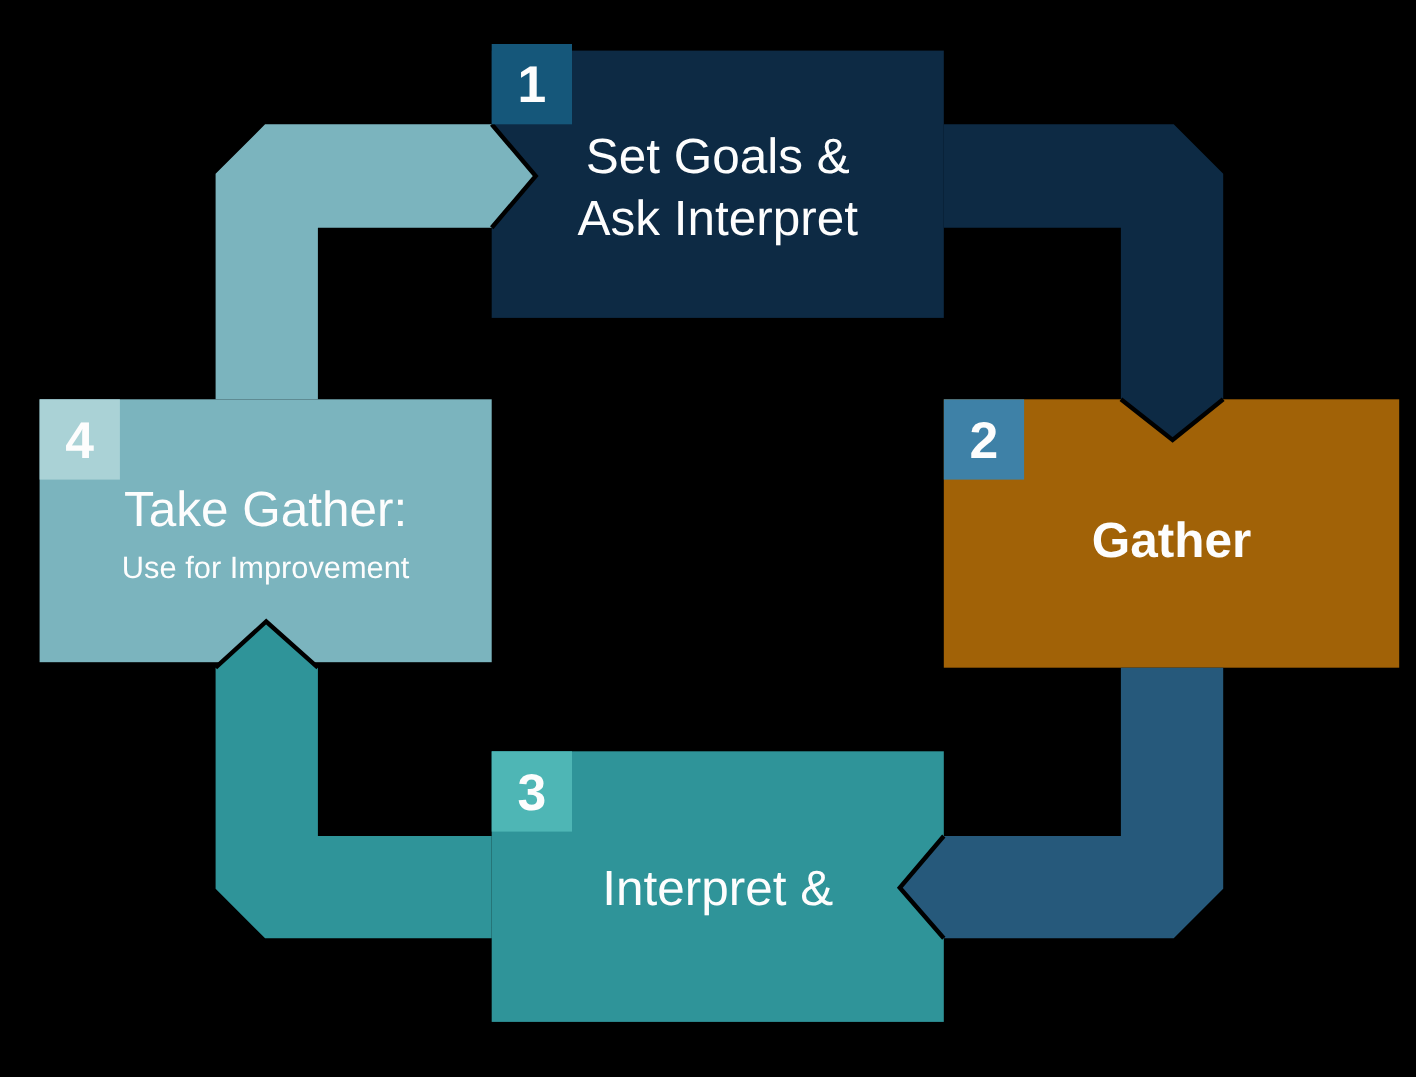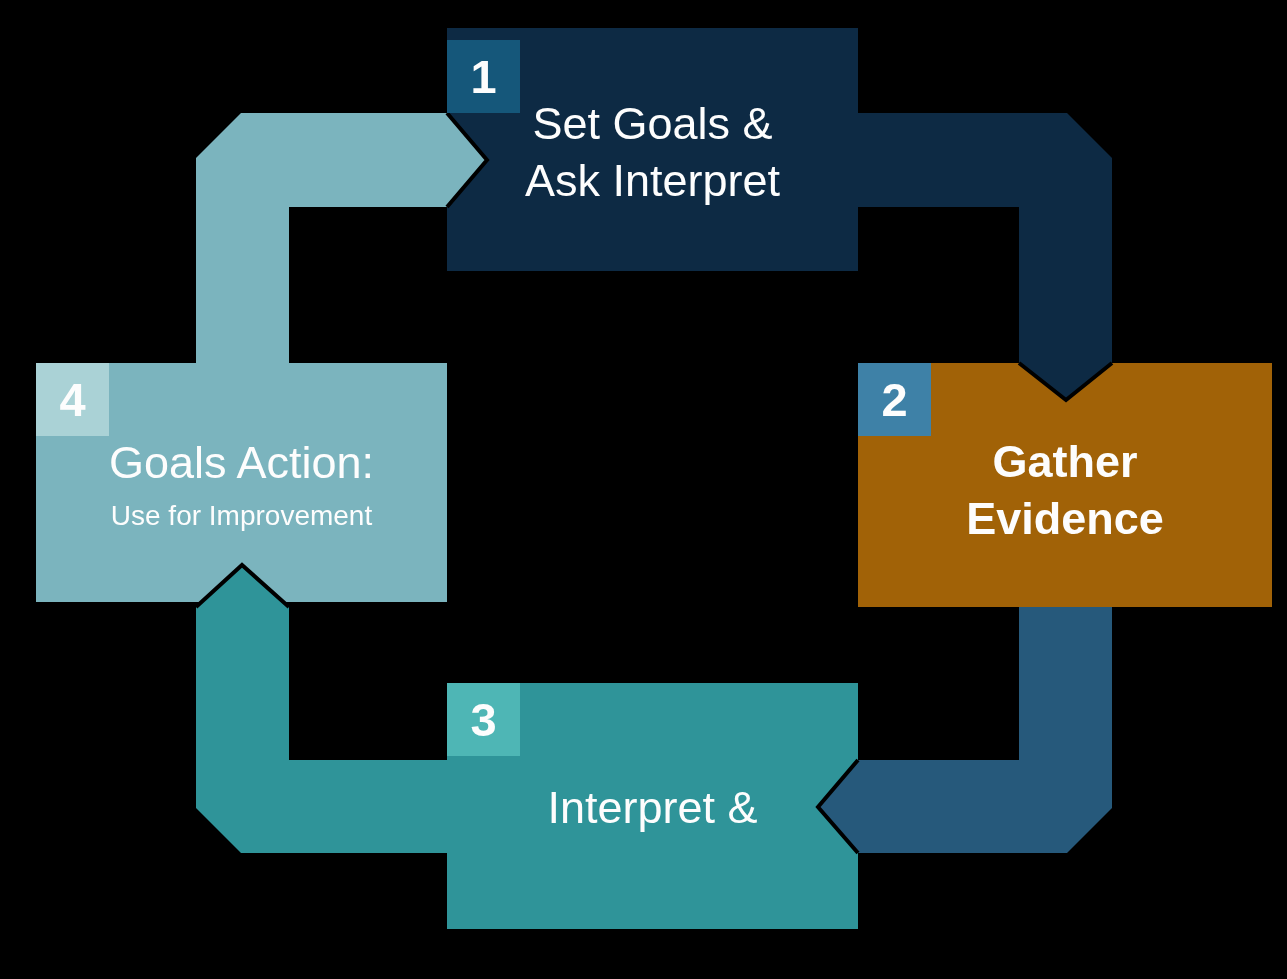--- a/index.html
+++ b/index.html
@@ -39,21 +39,21 @@
     width: 73px;
     height: 73px;
     display: flex;
     align-items: center;
     justify-content: center;
     font-size: 47px;
     font-weight: bold;
     color: #fdfdfd;
     z-index: 3;
   }
-  #box1 { left: 447px; top: 28px;  width: 411px; height: 243px; padding-top: 4px; box-sizing: border-box; }
+  #box1 { left: 447px; top: 46px;  width: 411px; height: 243px; padding-top: 4px; box-sizing: border-box; }
   #box2 { left: 858px; top: 363px; width: 414px; height: 244px; padding-top: 10px; box-sizing: border-box; }
   #box3 { left: 447px; top: 683px; width: 411px; height: 246px; padding-top: 2px; box-sizing: border-box; }
   #box4 { left: 36px;  top: 363px; width: 411px; height: 239px; padding-top: 10px; box-sizing: border-box; }
   #badge1 { left: 447px; top: 40px; }
   #badge2 { left: 858px; top: 363px; }
   #badge3 { left: 447px; top: 683px; }
   #badge4 { left: 36px;  top: 363px; }
   .arrows-layer {
     position: absolute;
     left: 0;
@@ -67,29 +67,28 @@
 
 <div class="canvas" style="background-color: rgb(0, 0, 0);">
 
   <div class="box" id="box1" style="background-color: rgb(13, 42, 68);">
     <div class="line">Set Goals &amp;</div>
     <div class="line">Ask Interpret</div>
   </div>
 
   <div class="box" id="box2" style="background-color: #a16207; font-weight: bold;">
     <div class="line">Gather</div>
-    <div class="line">Evidence</div>
   </div>
 
   <div class="box" id="box3" style="background-color: rgb(47, 148, 153);">
     <div class="line">Interpret &amp;</div>
   </div>
 
   <div class="box" id="box4" style="background-color: rgb(123, 180, 190);">
-    <div class="line">Goals Action:</div>
+    <div class="line">Take Gather:</div>
     <div class="line line-small">Use for Improvement</div>
   </div>
 
   <svg class="arrows-layer" width="1287" height="979" viewBox="0 0 1287 979">
 
     <polygon points="196,363 196,158 241,113 447,113 487,160 447,207 289,207 289,363" fill="#7bb4be"></polygon>
 
     <polygon points="858,113 1067,113 1112,158 1112,363 1066,400 1019,363 1019,207 858,207" fill="#0d2a44"></polygon>
 
     <polygon points="1019,607 1112,607 1112,808 1067,853 858,853 818,807 858,760 1019,760" fill="#26597b"></polygon>

